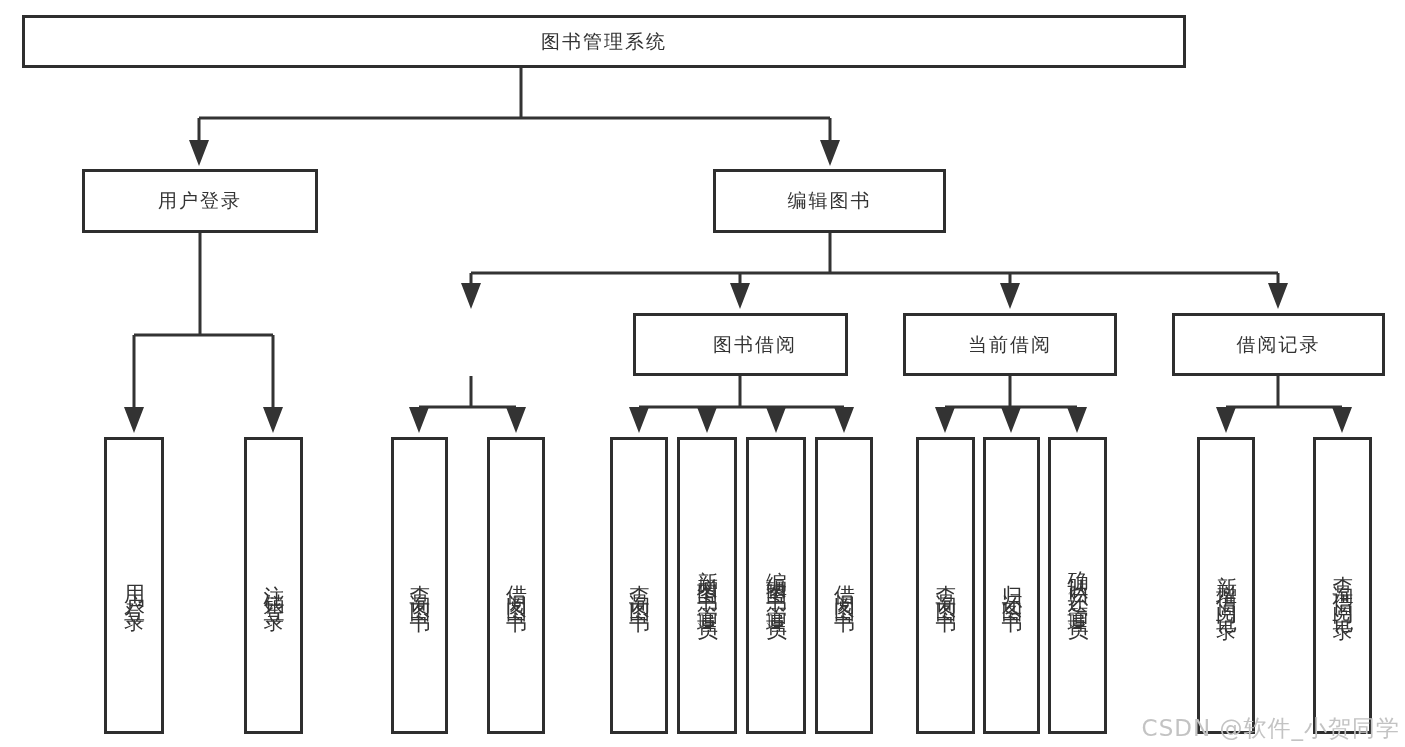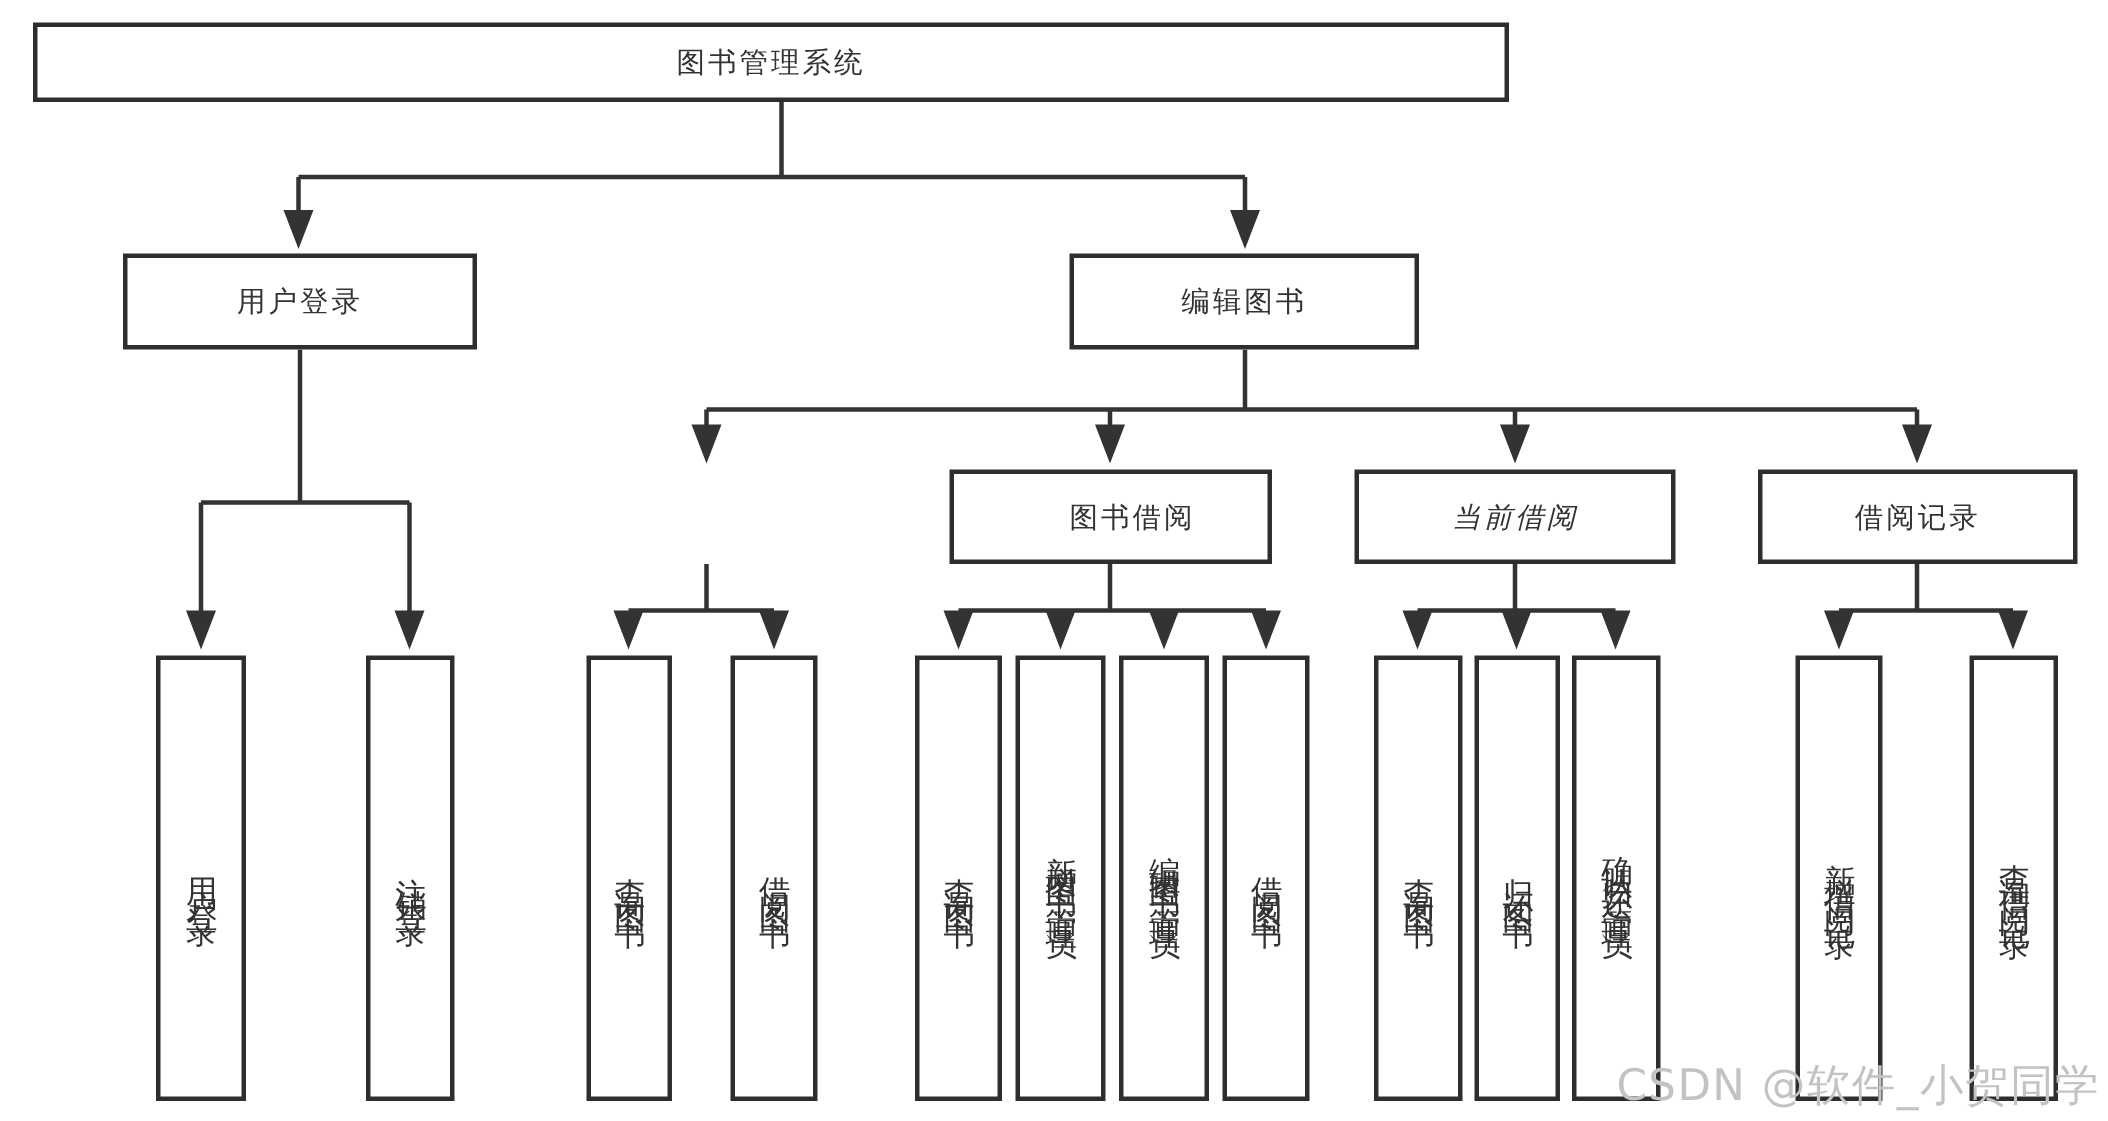--- a/index.html
+++ b/index.html
@@ -23,26 +23,26 @@
     position:absolute;
     box-sizing:border-box;
     border:3px solid var(--border);
     background:var(--bg);
     display:flex;
     align-items:center;
     justify-content:center;
     text-align:center;
   }
   .hbox{font-size:19px;letter-spacing:2px;}
-  .root{left:22px;top:15px;width:984px;height:53px;}
+  .root{left:22px;top:15px;width:1164px;height:53px;}
   .n-user-login{left:82px;top:169px;width:236px;height:64px;}
   .n-book-mgmt{left:713px;top:169px;width:233px;height:64px;}
   .n-new-rec{left:365px;top:313px;width:213px;height:63px;}
   .n-book-borrow{left:633px;top:313px;width:215px;height:63px;padding-left:29px;}
-  .n-cur-borrow{left:903px;top:313px;width:214px;height:63px;font-style:italic;}
+  .n-cur-borrow{left:903px;top:313px;width:214px;height:63px;}
   .n-borrow-rec{left:1172px;top:313px;width:213px;height:63px;}
   .leaf{
     top:437px;height:297px;
     writing-mode:vertical-rl;
     text-orientation:mixed;
     font-size:21px;
     letter-spacing:9px;
     line-height:1;
   }
   .l1{left:104px;width:60px;}
@@ -55,21 +55,21 @@
   .l8{left:815px;width:58px;}
   .l9{left:916px;width:59px;}
   .l10{left:983px;width:57px;}
   .l11{left:1048px;width:59px;letter-spacing:7px;}
   .l12{left:1197px;width:58px;}
   .l13{left:1313px;width:59px;}
   .watermark{
     position:absolute;
     right:5px;bottom:3px;
     color:var(--wm);
-    font-size:29px;
+    font-size:23px;
     letter-spacing:1px;
     white-space:nowrap;
     text-align:right;
   }
 </style>
 </head>
 <body>
 
 <div class="stage">
 

